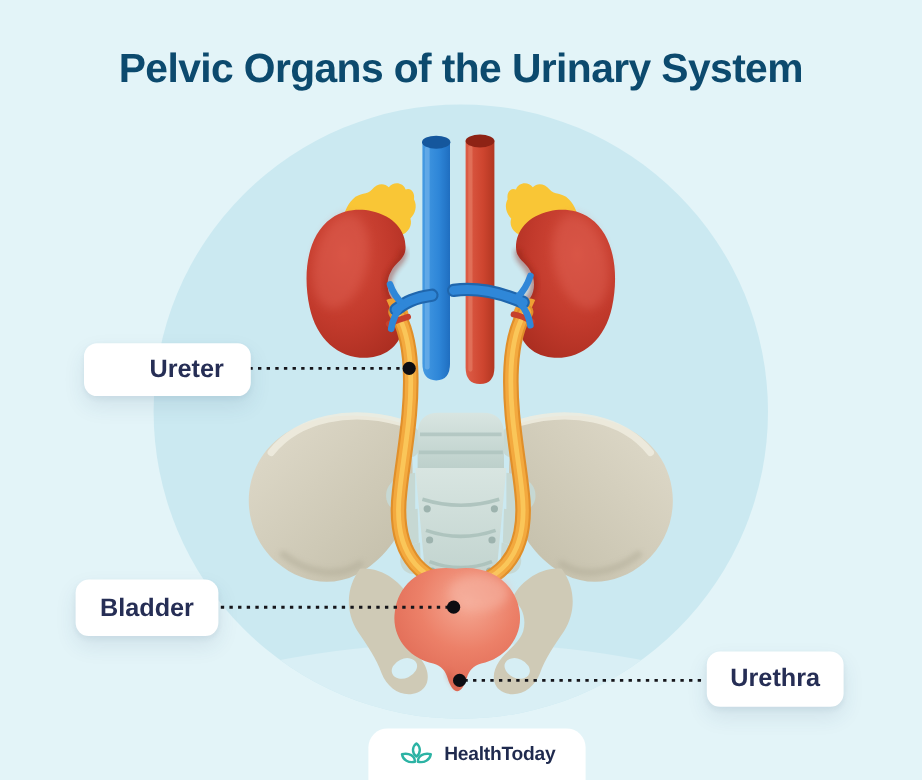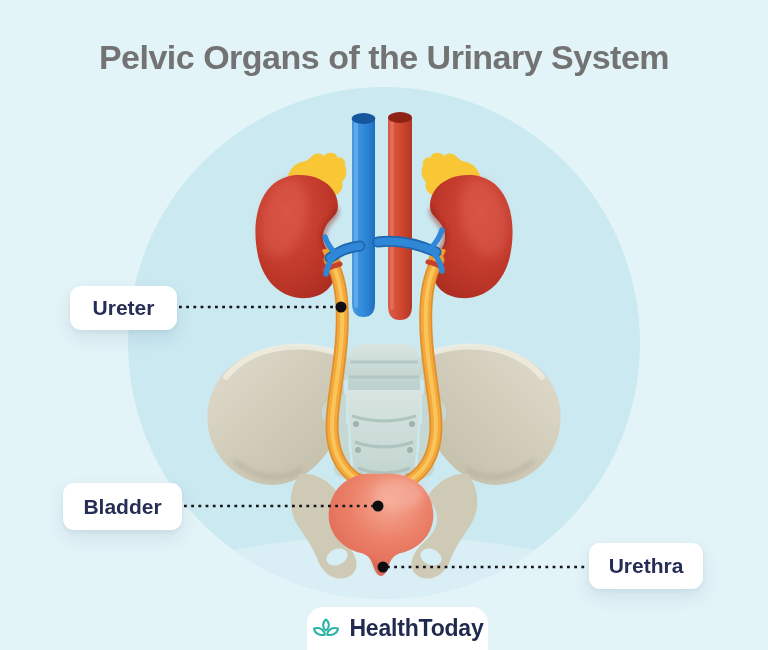--- a/index.html
+++ b/index.html
@@ -2,33 +2,33 @@
 <html><head>
 <meta charset="utf-8">
 <style>
   html,body{margin:0;padding:0;}
   body{width:768px;height:650px;overflow:hidden;background:#e3f4f8;
        font-family:"Liberation Sans", sans-serif;position:relative;}
   .stage{position:absolute;inset:0;width:768px;height:650px;}
   .page-title{position:absolute;top:38px;left:0;width:768px;margin:0;
 :    text-align:center;}
   .page-title{font-size:34px;font-weight:800;letter-spacing:-0.5px;
-    color:#737373;text-align:center;}
+    color:#0c4a6e;text-align:center;}
   svg.illu{position:absolute;left:0;top:0;}
   .callout{position:absolute;background:#ffffff;border-radius:11px;
     display:flex;align-items:center;justify-content:center;
     font-size:21px;font-weight:600;color:#262e55;
     box-shadow:0 8px 18px rgba(40,70,110,0.10),0 2px 4px rgba(40,70,110,0.06);}
-  .callout-ureter{left:70px;top:286px;width:107px;height:44px;}
+  .callout-ureter{left:70px;top:286px;width:107px;height:44px;padding-left:32px;}
   .callout-bladder{left:63px;top:483px;width:119px;height:47px;}
   .callout-urethra{left:589px;top:543px;width:114px;height:46px;}
   .logo-pill{position:absolute;left:307px;top:607px;width:181px;height:43px;
     background:#ffffff;border-radius:16px 16px 0 0;
     display:flex;align-items:center;justify-content:center;gap:8px;}
-  .logo-text{font-size:23px;font-weight:700;color:#1f2a4e;letter-spacing:-0.2px;}
+  .logo-text{font-size:16px;font-weight:700;color:#1f2a4e;letter-spacing:-0.2px;}
 </style>
 </head>
 <body>
 
 <div class="stage">
 
   <svg class="illu" width="768" height="650" viewBox="0 0 768 650">
     <defs>
       <clipPath id="circleClip">
           <circle cx="384" cy="343" r="256"></circle>

